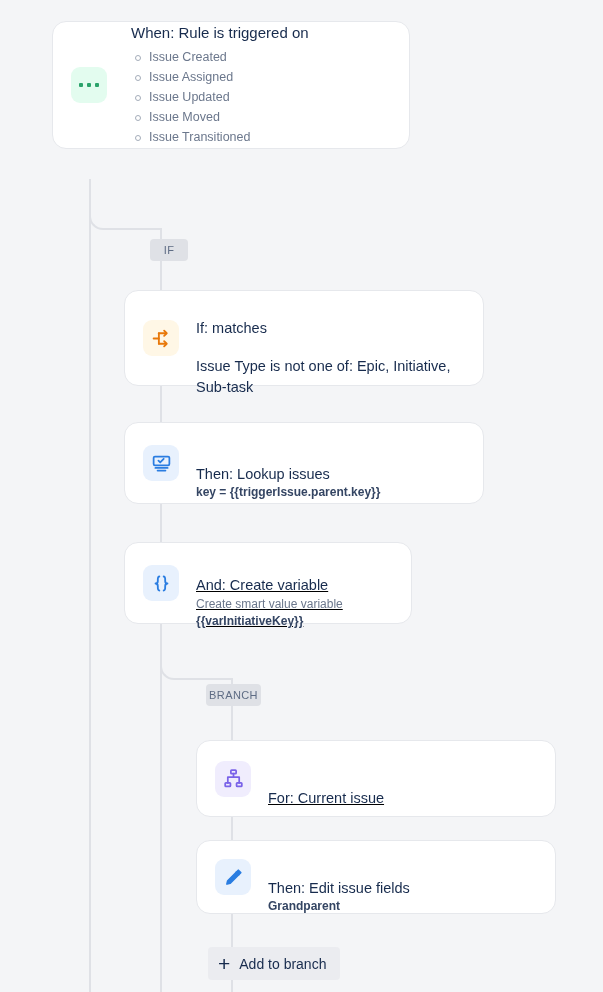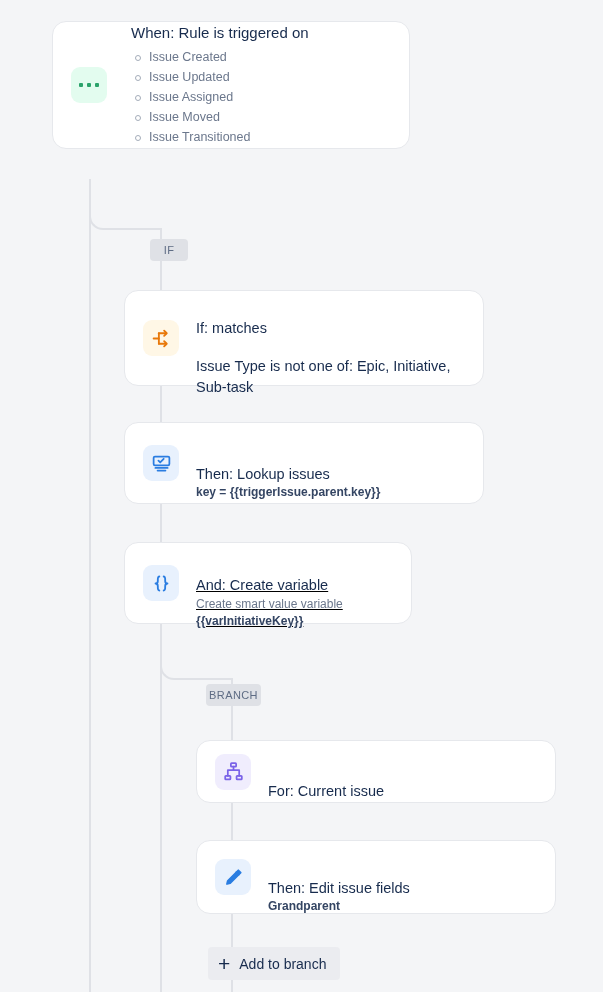--- a/index.html
+++ b/index.html
@@ -118,21 +118,21 @@
     position: absolute;
     left: 4px; top: 8px;
     width: 4px; height: 4px;
     border: 1px solid #A5ADBA;
     border-radius: 50%;
   }
 
   #if-card     { left: 124px; top: 290px; width: 360px; height: 96px; }
   #lookup-card { left: 124px; top: 422px; width: 360px; height: 82px; }
   #var-card    { left: 124px; top: 542px; width: 288px; height: 82px; text-decoration: underline; }
-  #for-card    { left: 196px; top: 740px; width: 360px; height: 63px; }
+  #for-card    { left: 196px; top: 740px; width: 360px; height: 77px; text-decoration: underline; }
   #edit-card   { left: 196px; top: 840px; width: 360px; height: 74px; }
 
   .ic-yellow { background: #FFF7E6; }
   .ic-blue   { background: #E8F1FD; }
   .ic-purple { background: #F0EDFD; }
 
   
   #add-branch {
     position: absolute;
     left: 208px; top: 947px;
@@ -194,22 +194,22 @@
       <span class="dots">
           <i></i>
           <i></i>
           <i></i>
         </span>
     </div>
     <div class="card-body">
       <div class="trig-title">When: Rule is triggered on</div>
       <ul class="trig-list">
         <li>Issue Created</li>
+        <li>Issue Assigned</li>
         <li>Issue Updated</li>
-        <li>Issue Assigned</li>
         <li>Issue Moved</li>
         <li>Issue Transitioned</li>
       </ul>
     </div>
   </div>
 
   <div class="card" id="if-card">
     <div class="card-icon ic-yellow">
       <svg width="21" height="21" viewBox="0 0 24 24" fill="none" stroke="#E8780A" stroke-width="2.1" stroke-linecap="round" stroke-linejoin="round">
         <path d="M3 12h6"></path>

